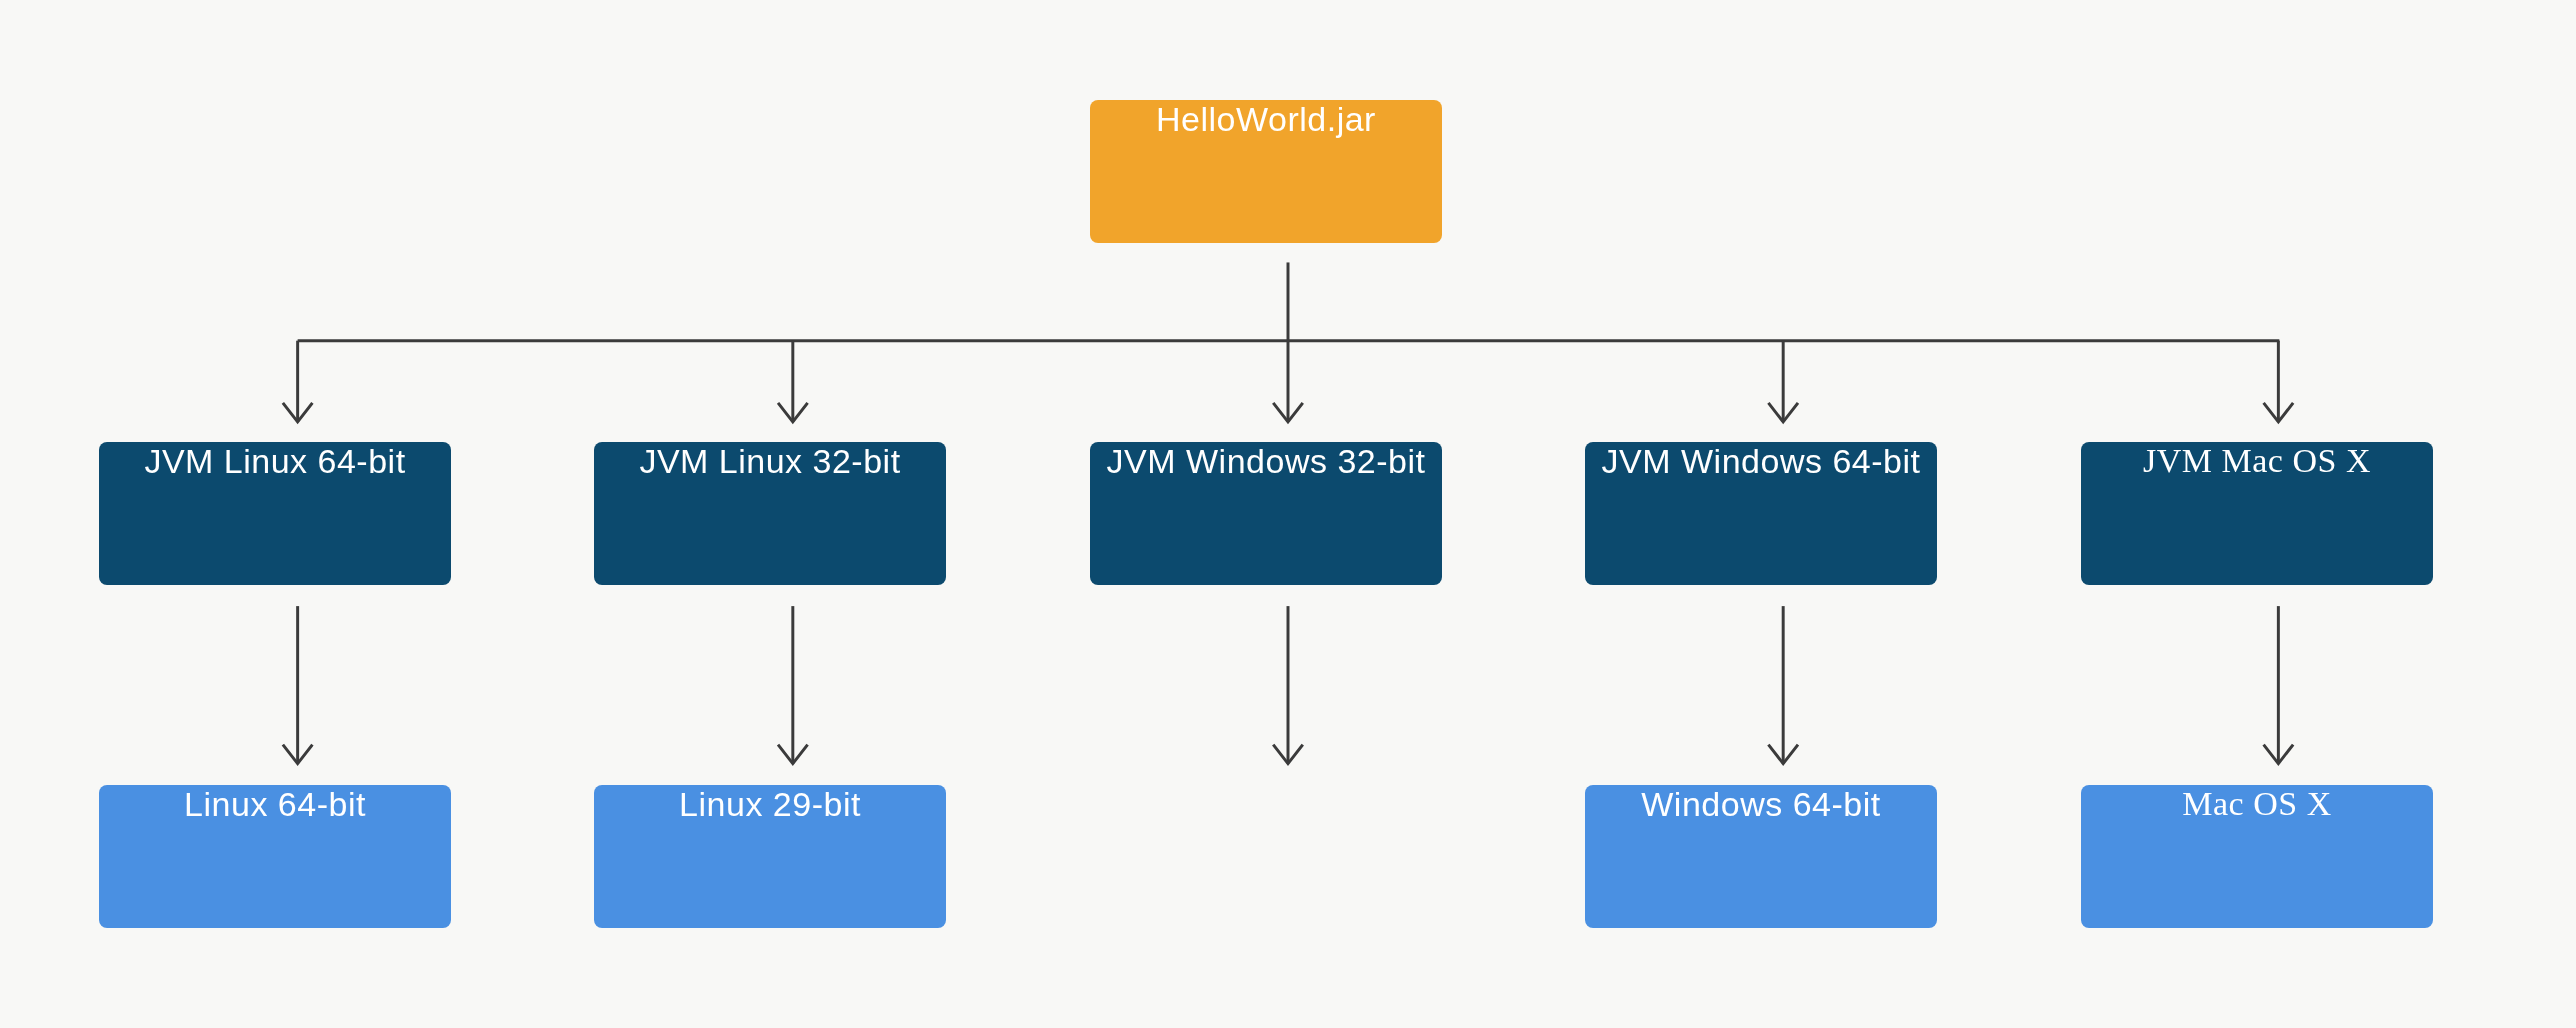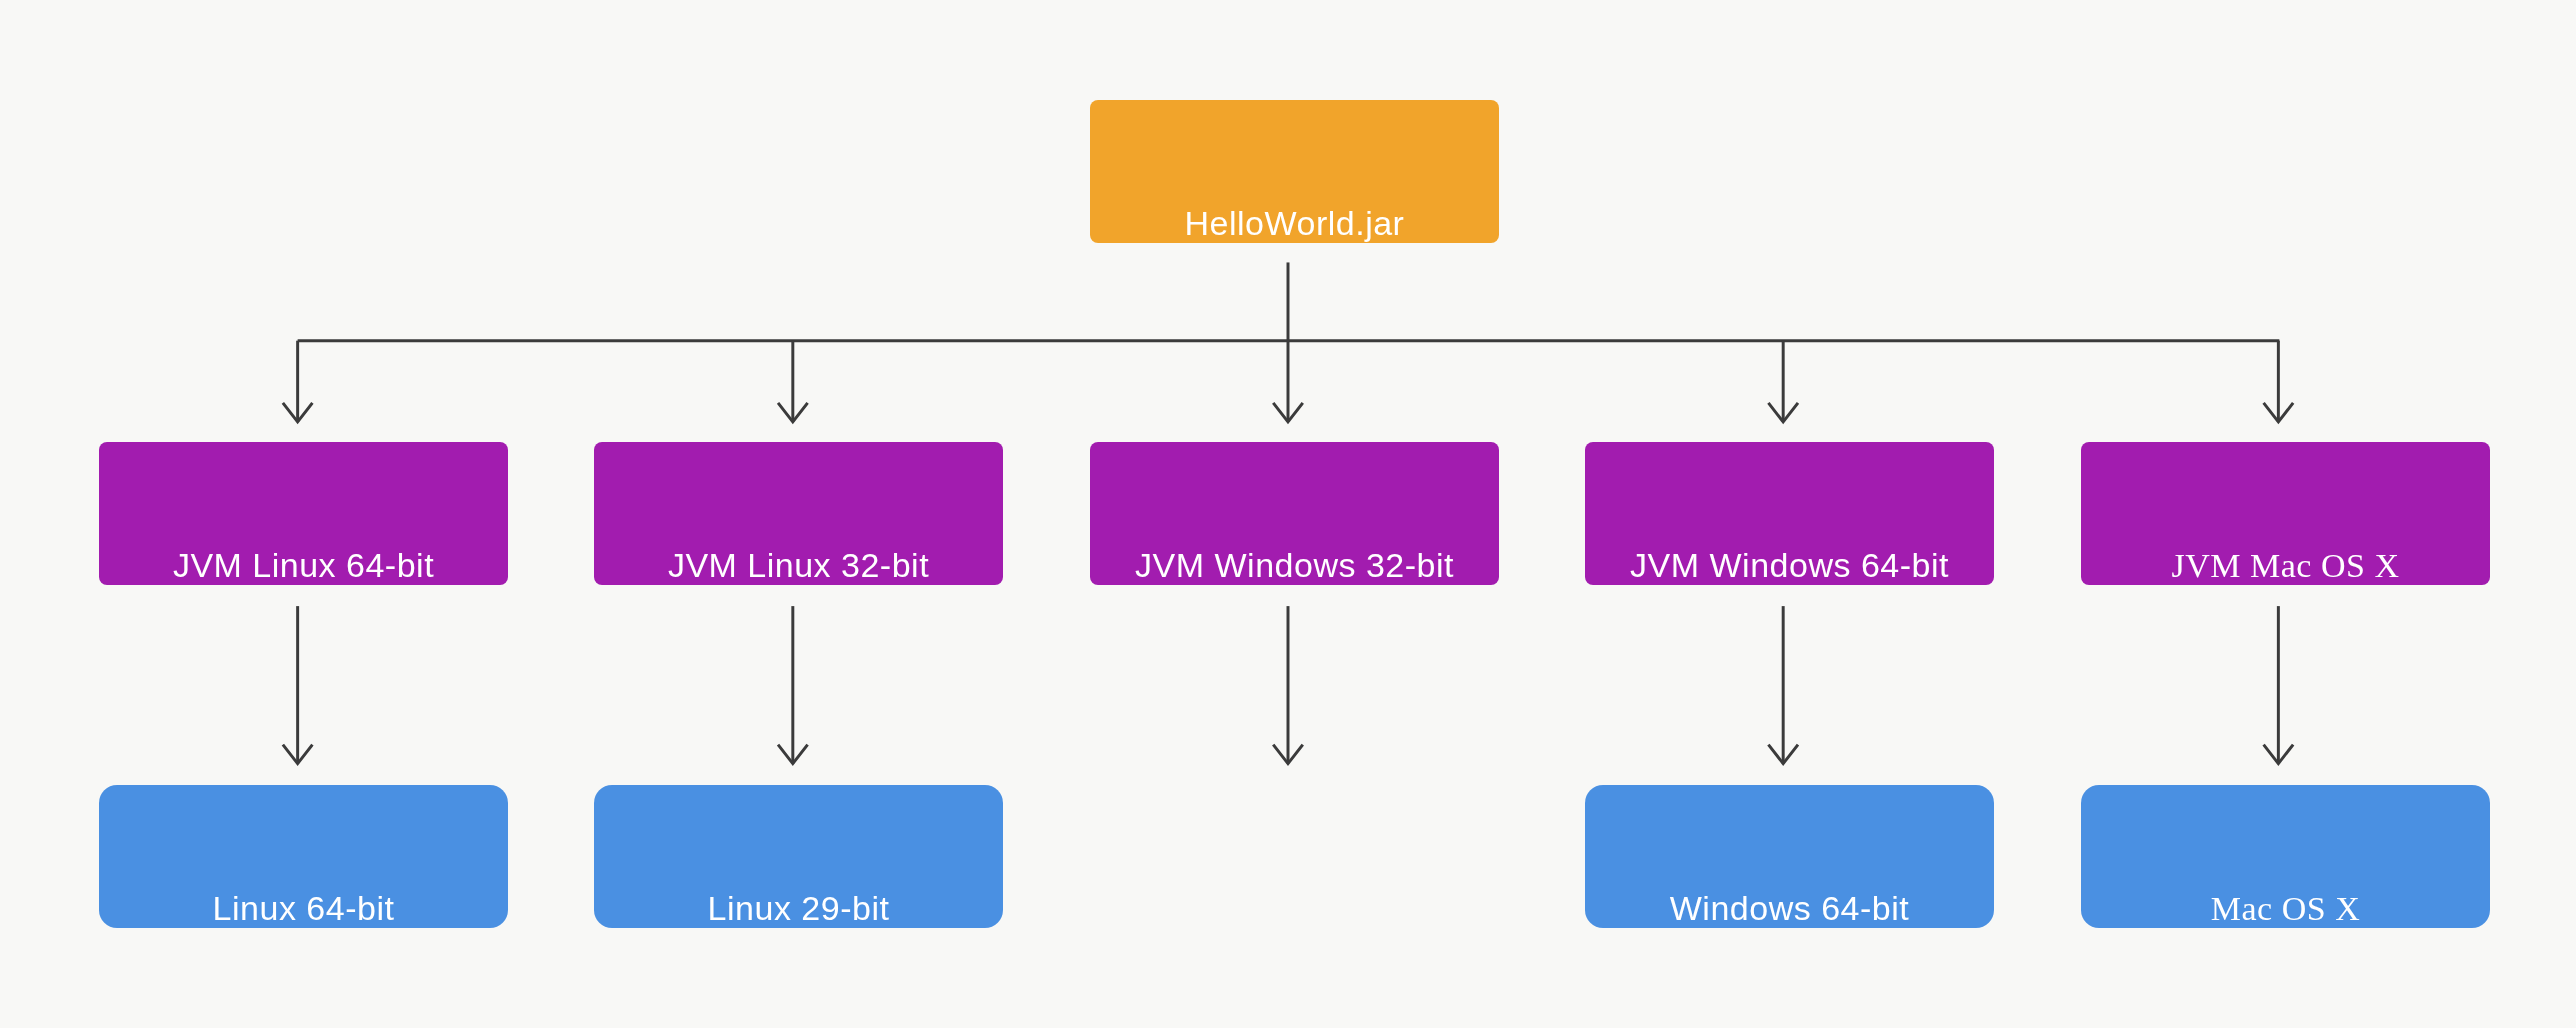--- a/index.html
+++ b/index.html
@@ -15,36 +15,36 @@
     overflow: hidden;
   }
   .connector-layer {
     position: absolute;
     left: 0; top: 0;
     width: 2576px;
     height: 1028px;
   }
   .node {
     position: absolute;
-    width: 409px;
+    width: 352px;
     height: 143px;
     border-radius: 8px;
     display: flex;
-    align-items: flex-end;
+    align-items: flex-start;
     justify-content: center;
     color: #FFFFFF;
     font-size: 34px;
     font-weight: 400;
     letter-spacing: 0.5px;
     text-align: center;
     box-sizing: border-box;
   }
   .node--root { background: #F1A42B; }
-  .node--jvm  { background: #a21caf; }
-  .node--os   { background: #4A90E2; border-radius: 18px; }
+  .node--jvm  { background: #0c4a6e; }
+  .node--os   { background: #4A90E2; }
   .c1 { left: 99px; }
   .c2 { left: 594px; }
   .c3 { left: 1090px; }
   .c4 { left: 1585px; }
   .c5 { left: 2081px; font-family: Liberation Serif, serif; }
   .r-root { top: 100px; }
   .r-jvm  { top: 442px; }
   .r-os   { top: 785px; }
 </style>
 </head>

